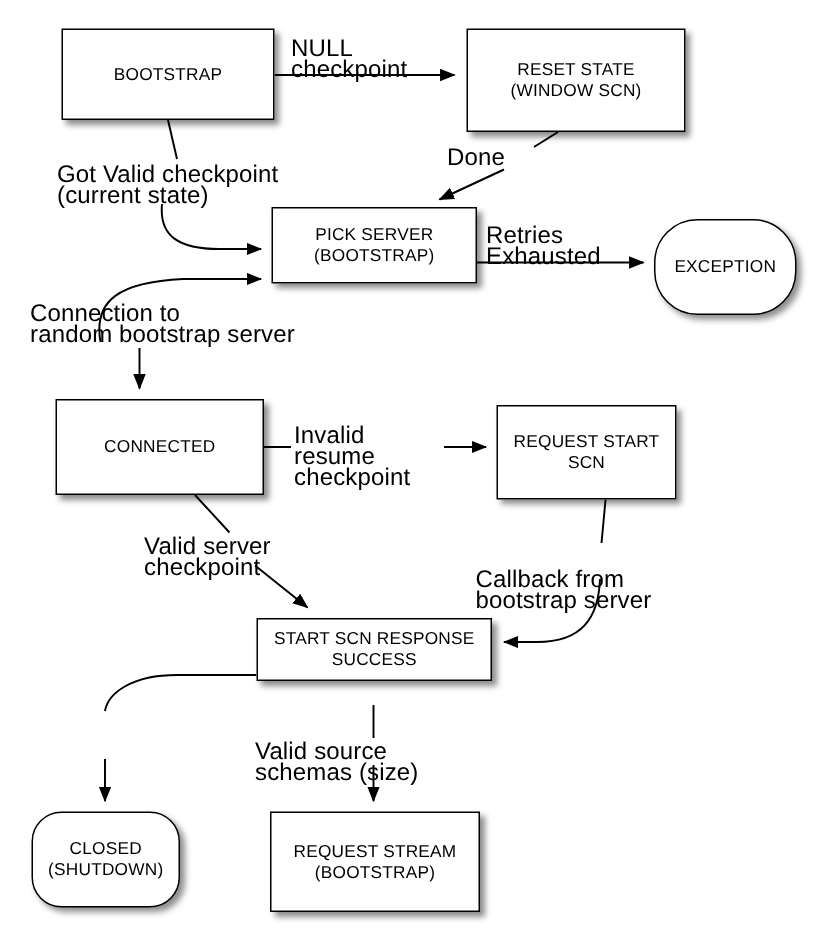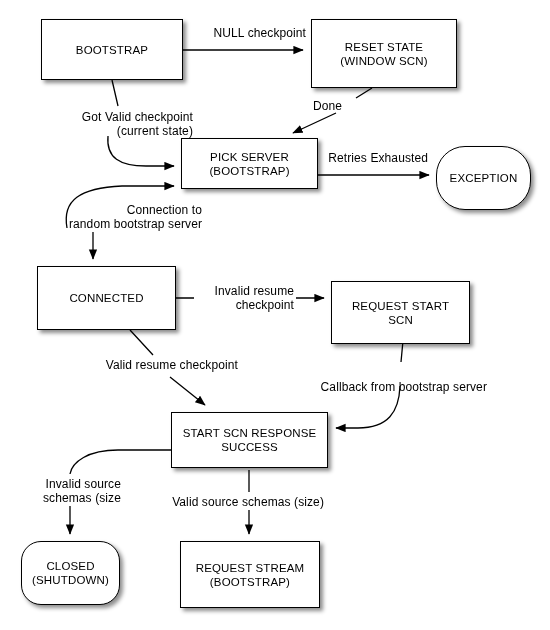--- a/index.html
+++ b/index.html
@@ -37,24 +37,24 @@
   }
   .node .node-label {
     font-size: 11.5px;
     line-height: 14px;
     color: #000000;
     white-space: pre-line;
     letter-spacing: 0.15px;
   }
   .edge-label {
     position: absolute;
-    font-size: 12px;
+    font-size: 16px;
     line-height: 14px;
     color: #000000;
-    text-align: right;
+    text-align: left;
     white-space: pre-line;
     z-index: 3;
     letter-spacing: 0.1px;
   }
 </style>
 </head>
 <body>
 
 <div id="canvas">
 
@@ -106,26 +106,26 @@
   </div>
 
   <div class="node" style="left:436px; top:146px; width:95px; height:64px;border-radius:29px;">
     <span class="node-label">EXCEPTION</span>
   </div>
 
   <div class="node" style="left:37px; top:266px; width:139px; height:64px;">
     <span class="node-label">CONNECTED</span>
   </div>
 
-  <div class="node" style="left:331px; top:281px; width:139px; height:63px;">
+  <div class="node" style="left:331px; top:270px; width:120px; height:63px;">
     <span class="node-label">REQUEST START
 SCN</span>
   </div>
 
-  <div class="node" style="left:171px; top:412px; width:157px; height:56px;">
+  <div class="node" style="left:171px; top:412px; width:157px; height:42px;">
     <span class="node-label">START SCN RESPONSE
 SUCCESS</span>
   </div>
 
   <div class="node" style="left:21px; top:541px; width:99px; height:64px;border-radius:20px;">
     <span class="node-label">CLOSED
 (SHUTDOWN)</span>
   </div>
 
   <div class="node" style="left:180px; top:541px; width:140px; height:67px;">
@@ -141,22 +141,20 @@
   <div class="edge-label" style="left:298px; top:99px; width:44px;">Done</div>
 
   <div class="edge-label" style="left:324px; top:151px; width:104px;">Retries Exhausted</div>
 
   <div class="edge-label" style="left:196px; top:284px; width:98px;">Invalid resume
 checkpoint</div>
 
   <div class="edge-label" style="left:20px; top:203px; width:182px;">Connection to
 random bootstrap server</div>
 
-  <div class="edge-label" style="left:96px; top:358px; width:142px;">Valid resume checkpoint</div>
+  <div class="edge-label" style="left:96px; top:358px; width:142px;">Valid server checkpoint</div>
 
   <div class="edge-label" style="left:317px; top:380px; width:170px;">Callback from bootstrap server</div>
 
-  <div class="edge-label" style="left:19px; top:477px; width:102px;">Invalid source
-schemas (size</div>
 
   <div class="edge-label" style="left:170px; top:495px; width:154px;">Valid source schemas (size)</div>
 
 </div>
 
 </body></html>

